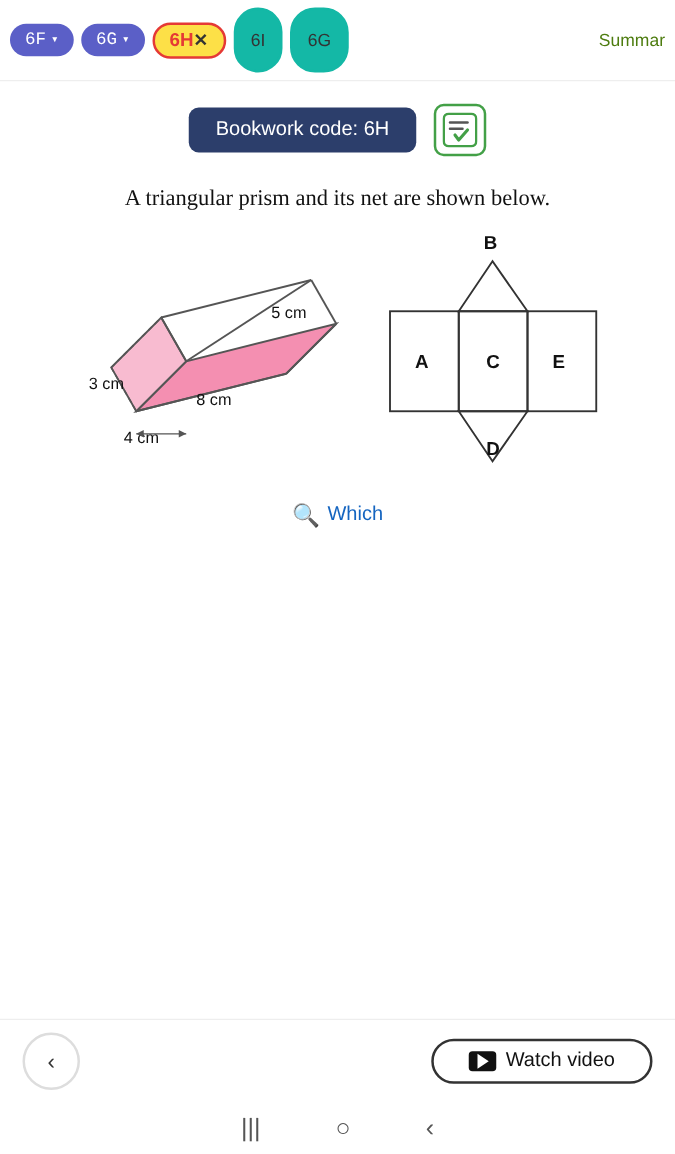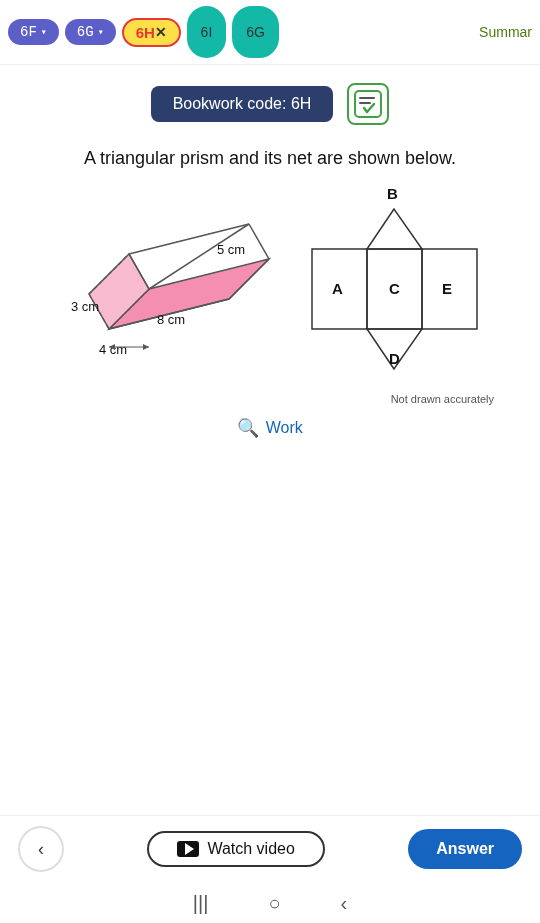--- a/index.html
+++ b/index.html
@@ -99,20 +99,21 @@
     .question-body {
       flex: 1;
       padding: 10px 22px 0 22px;
     }
     .question-text {
       font-size: 18px;
       color: #111;
       text-align: center;
       line-height: 1.45;
       margin-bottom: 18px;
+      font-family: Liberation Serif, serif;
     }
     .question-part {
       font-size: 17px;
       color: #111;
       text-align: center;
       line-height: 1.45;
       margin-bottom: 14px;
     }
 
     
@@ -334,40 +335,34 @@
 
         <text x="80" y="10" font-size="15" fill="#111" font-family="Arial" font-weight="bold">B</text>
         <text x="25" y="105" font-size="15" fill="#111" font-family="Arial" font-weight="bold">A</text>
         <text x="82" y="105" font-size="15" fill="#111" font-family="Arial" font-weight="bold">C</text>
         <text x="135" y="105" font-size="15" fill="#111" font-family="Arial" font-weight="bold">E</text>
         <text x="82" y="175" font-size="15" fill="#111" font-family="Arial" font-weight="bold">D</text>
       </svg>
     </div>
   </div>
 
-  <div class="not-drawn">
-    <span>Not drawn accurately</span>
-  </div>
 
   <div class="zoom-area">
     <span class="zoom-icon">🔍</span>
-    <span>Work</span>
+    <span>Which</span>
   </div>
 </div>
 
 <div class="bottom-bar">
   <button class="back-btn">
     <span>‹</span>
   </button>
   <button class="watch-btn">
     <span class="watch-icon"></span>
     <span>Watch video</span>
   </button>
-  <button class="answer-btn">
-    <span>Answer</span>
-  </button>
 </div>
 
 <div class="android-nav">
   <span>|||</span>
   <span>○</span>
   <span>‹</span>
 </div>
 
 </body></html>

